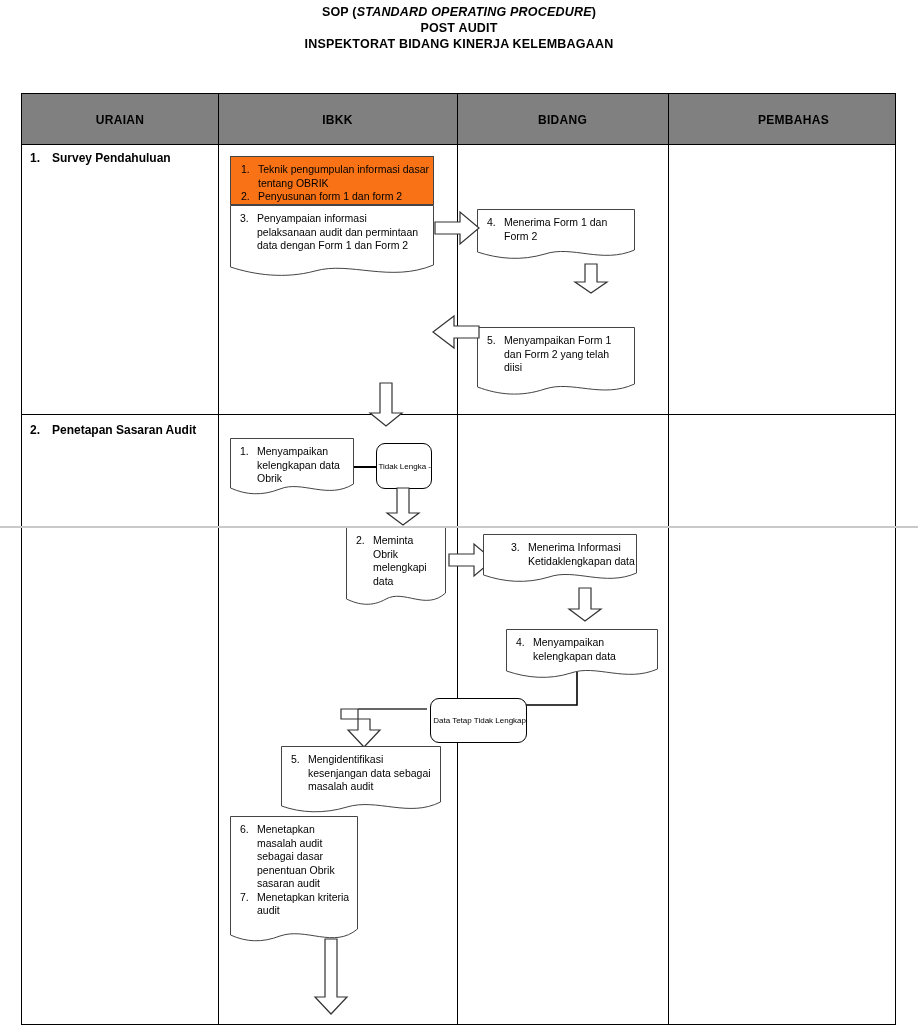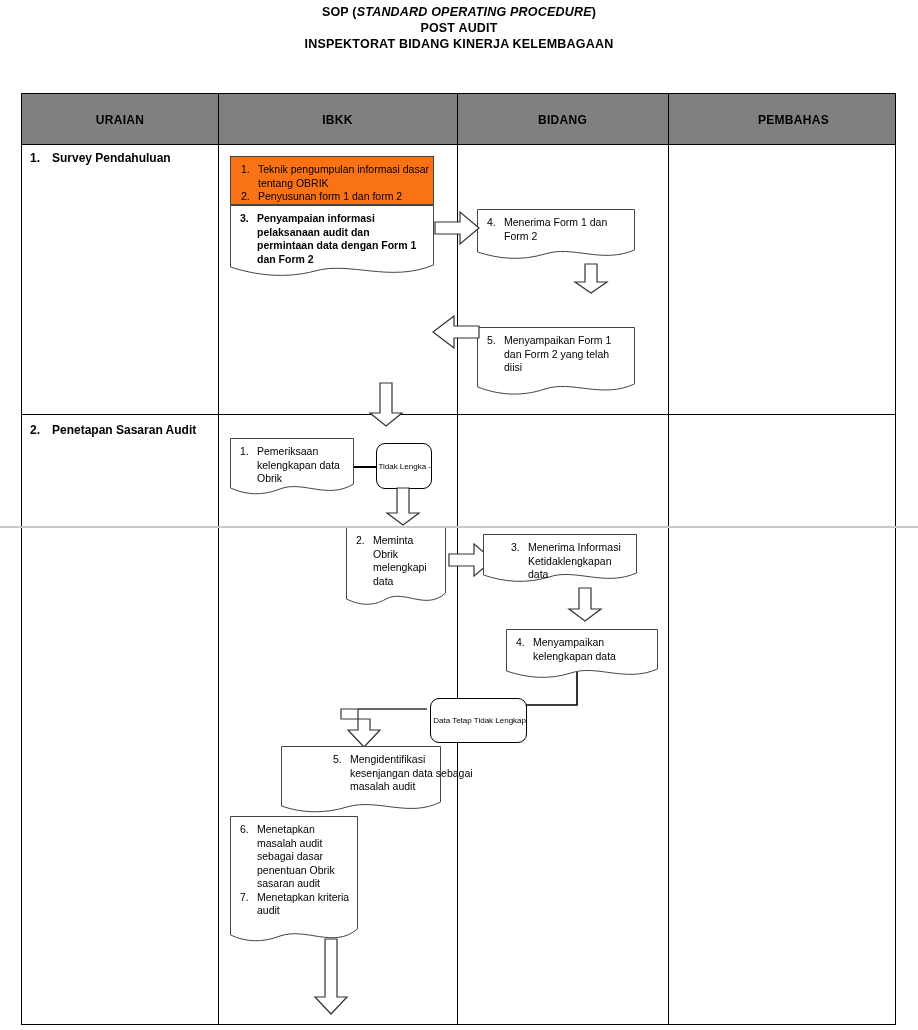--- a/index.html
+++ b/index.html
@@ -70,21 +70,21 @@
   </div>
   <div class="uraian" style="left:8px;top:329px;">
     <span class="num">2.</span><span>Penetapan Sasaran Audit</span>
   </div>
 
   <div class="rect" style="left:208px;top:62px;width:204px;height:49px;">
     <span class="li"><span class="n">1.</span><span>Teknik pengumpulan informasi dasar tentang OBRIK</span></span>
     <span class="li"><span class="n">2.</span><span>Penyusunan form 1 dan form 2</span></span>
   </div>
 
-  <div class="doc" style="left:208px;top:111px;width:172px;height:74px;font-weight:bold;">
+  <div class="doc" style="left:208px;top:111px;width:172px;height:74px;">
     <svg width="204" height="74" viewBox="0 0 204 74">
       <path d="M0.5 0.5 H203.5 V60 C160 78 120 56 85 66 C55 74 25 70 0.5 62 Z" fill="#fff" stroke="#444" stroke-width="1"></path>
     </svg>
     <div class="txt" style="width:204px;">
       <span class="li"><span class="n">3.</span><span>Penyampaian informasi pelaksanaan audit dan permintaan data dengan Form 1 dan Form 2</span></span>
     </div>
   </div>
 
 
   <div class="doc" style="left:455px;top:115px;width:158px;height:53px;">
@@ -127,21 +127,21 @@
     <svg width="34" height="44" viewBox="0 0 34 44">
       <path d="M11 0 H23 V30 H33 L17 43 L1 30 H11 Z" fill="#fff" stroke="#333" stroke-width="1.2"></path>
     </svg>
   </div>
 
   <div class="doc" style="left:208px;top:344px;width:124px;height:60px;">
     <svg width="124" height="60" viewBox="0 0 124 60">
       <path d="M0.5 0.5 H123.5 V46 C98 62 72 42 50 51 C32 58 16 57 0.5 50 Z" fill="#fff" stroke="#444" stroke-width="1"></path>
     </svg>
     <div class="txt" style="width:124px;">
-      <span class="li"><span class="n">1.</span><span>Pemeriksaan kelengkapan data Obrik</span></span>
+      <span class="li"><span class="n">1.</span><span>Menyampaikan kelengkapan data Obrik</span></span>
     </div>
   </div>
 
   <div class="arrow" style="left:332px;top:366px;">
     <svg width="38" height="14" viewBox="0 0 38 14">
       <path d="M0 7 H26" stroke="#000" stroke-width="2" fill="none"></path>
       <path d="M26 1.5 L37 7 L26 12.5 Z" fill="#000"></path>
     </svg>
   </div>
 
@@ -167,21 +167,21 @@
   <div class="arrow" style="left:426px;top:449px;">
     <svg width="46" height="34" viewBox="0 0 46 34">
       <path d="M1 11 H26 V1 L45 17 L26 33 V23 H1 Z" fill="#fff" stroke="#333" stroke-width="1.2"></path>
     </svg>
   </div>
 
   <div class="doc" style="left:461px;top:440px;width:154px;height:51px;">
     <svg width="154" height="51" viewBox="0 0 154 51">
       <path d="M0.5 0.5 H153.5 V39 C122 53 92 34 66 43 C43 50 21 48 0.5 41 Z" fill="#fff" stroke="#444" stroke-width="1"></path>
     </svg>
-    <div class="txt" style="width:154px;padding-left:28px;">
+    <div class="txt" style="width:184px;padding-left:28px;">
       <span class="li"><span class="n">3.</span><span>Menerima Informasi Ketidaklengkapan data</span></span>
     </div>
   </div>
 
   <div class="arrow" style="left:546px;top:494px;">
     <svg width="34" height="34" viewBox="0 0 34 34">
       <path d="M11 0 H23 V21 H33 L17 33 L1 21 H11 Z" fill="#fff" stroke="#333" stroke-width="1.2"></path>
     </svg>
   </div>
 
@@ -209,21 +209,21 @@
     <svg width="88" height="50" viewBox="0 0 88 50">
       <path d="M87 1 H18 V11 H30 V22 H40 L24 39 L8 22 H18 V11 H1 V1 Z" fill="#fff" stroke="#333" stroke-width="1.2"></path>
       <path d="M18 1 H87" stroke="#333" stroke-width="1.2" fill="none"></path>
     </svg>
   </div>
 
   <div class="doc" style="left:259px;top:652px;width:160px;height:72px;">
     <svg width="160" height="72" viewBox="0 0 160 72">
       <path d="M0.5 0.5 H159.5 V56 C128 72 96 52 66 61 C43 68 20 67 0.5 60 Z" fill="#fff" stroke="#444" stroke-width="1"></path>
     </svg>
-    <div class="txt" style="width:160px;margin-left:42px;">
+    <div class="txt" style="width:160px;">
       <span class="li"><span class="n">5.</span><span>Mengidentifikasi kesenjangan data sebagai masalah audit</span></span>
     </div>
   </div>
 
   <div class="doc" style="left:208px;top:722px;width:128px;height:139px;">
     <svg width="128" height="139" viewBox="0 0 128 139">
       <path d="M0.5 0.5 H127.5 V113 C104 133 76 111 50 120 C32 127 16 126 0.5 119 Z" fill="#fff" stroke="#444" stroke-width="1"></path>
     </svg>
     <div class="txt" style="width:128px;">
       <span class="li"><span class="n">6.</span><span>Menetapkan masalah audit sebagai dasar penentuan Obrik sasaran audit</span></span>

